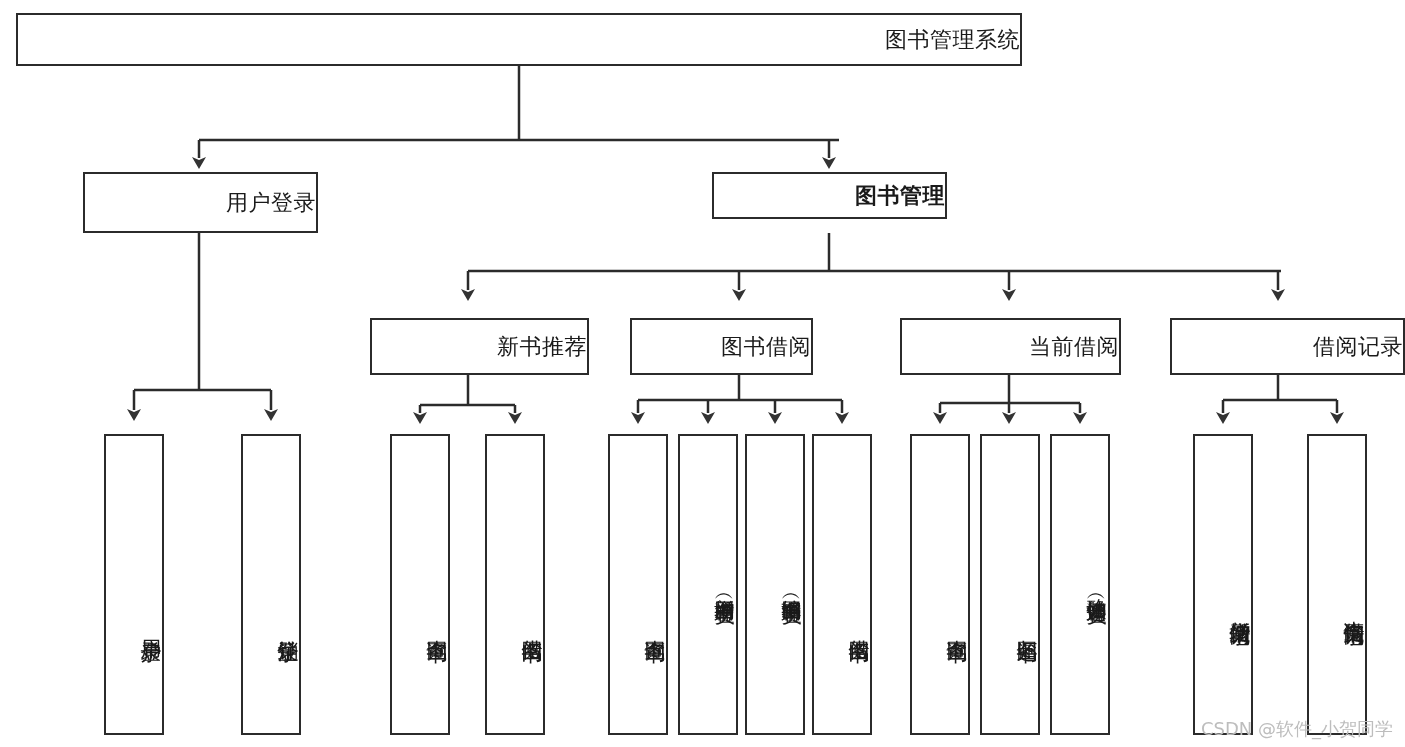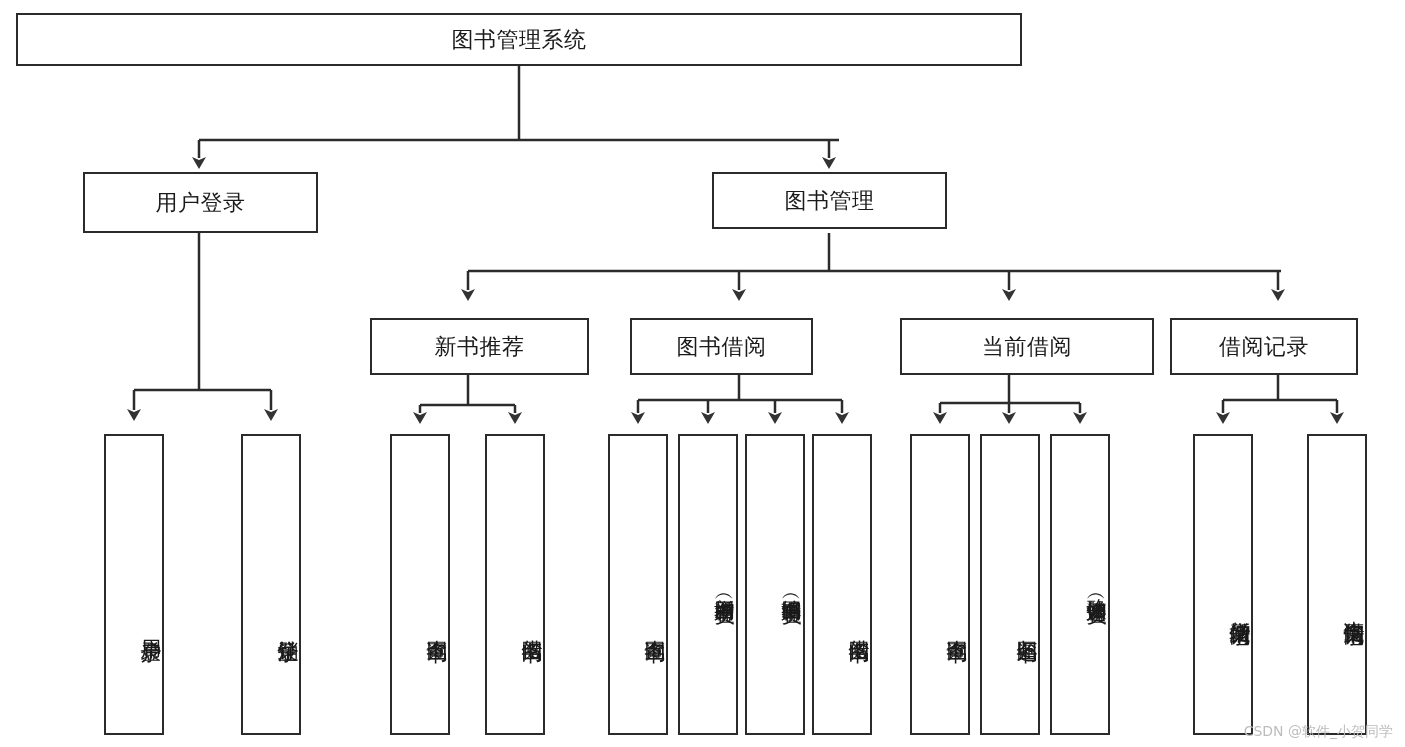--- a/index.html
+++ b/index.html
@@ -23,20 +23,21 @@
     border: 2.5px solid #2b2b2b;
     background: #ffffff;
     display: flex;
     align-items: center;
     justify-content: center;
     color: #1a1a1a;
   }
   .node.horiz {
     font-size: 22px;
     letter-spacing: 0.5px;
+    justify-content: flex-end;
   }
   .node.vert {
     writing-mode: vertical-rl;
     text-orientation: upright;
     font-size: 21px;
     line-height: 1.12;
     padding-top: 6px;
     align-items: flex-start;
     justify-content: center;
     letter-spacing: 1px;
@@ -47,21 +48,21 @@
     left: 0; top: 0;
     width: 1405px; height: 747px;
     pointer-events: none;
   }
   .lnk { stroke: #2b2b2b; stroke-width: 2.5; fill: none; }
   .arrowhead { fill: #333333; }
   #watermark {
     position: absolute;
     right: 12px;
     bottom: 6px;
-    font-size: 14px;
+    font-size: 18px;
     color: #bdbdbd;
     white-space: nowrap;
     font-family: "DejaVu Sans", "Liberation Sans", sans-serif;
     margin-top: 28px;
   }
 </style>
 </head>
 <body>
 
 <div id="diagram">
@@ -114,34 +115,34 @@
     <path class="lnk" d="M1337,400 L1337,413" marker-end="url(#ah)"></path>
   </svg>
 
   <div class="node horiz" style="left:16px; top:13px; width:1006px; height:53px;">
     <span>图书管理系统</span>
   </div>
 
   <div class="node horiz" style="left:83px; top:172px; width:235px; height:61px;">
     <span>用户登录</span>
   </div>
-  <div class="node horiz" style="left:712px; top:172px; width:235px; height:57px;">
+  <div class="node horiz" style="left:712px; top:172px; width:235px; height:47px;font-weight:bold;">
     <span>图书管理</span>
   </div>
 
   <div class="node horiz" style="left:370px; top:318px; width:219px; height:57px;">
     <span>新书推荐</span>
   </div>
   <div class="node horiz" style="left:630px; top:318px; width:183px; height:57px;">
     <span>图书借阅</span>
   </div>
-  <div class="node horiz" style="left:900px; top:318px; width:254px; height:57px;">
+  <div class="node horiz" style="left:900px; top:318px; width:221px; height:57px;">
     <span>当前借阅</span>
   </div>
-  <div class="node horiz" style="left:1170px; top:318px; width:188px; height:57px;">
+  <div class="node horiz" style="left:1170px; top:318px; width:235px; height:57px;">
     <span>借阅记录</span>
   </div>
 
   <div class="node vert" style="left:104px; top:434px; width:60px; height:301px; padding-top:80px;">
     <span>用户登录</span>
   </div>
   <div class="node vert" style="left:241px; top:434px; width:60px; height:301px; padding-top:80px;">
     <span>注销登录</span>
   </div>
 

